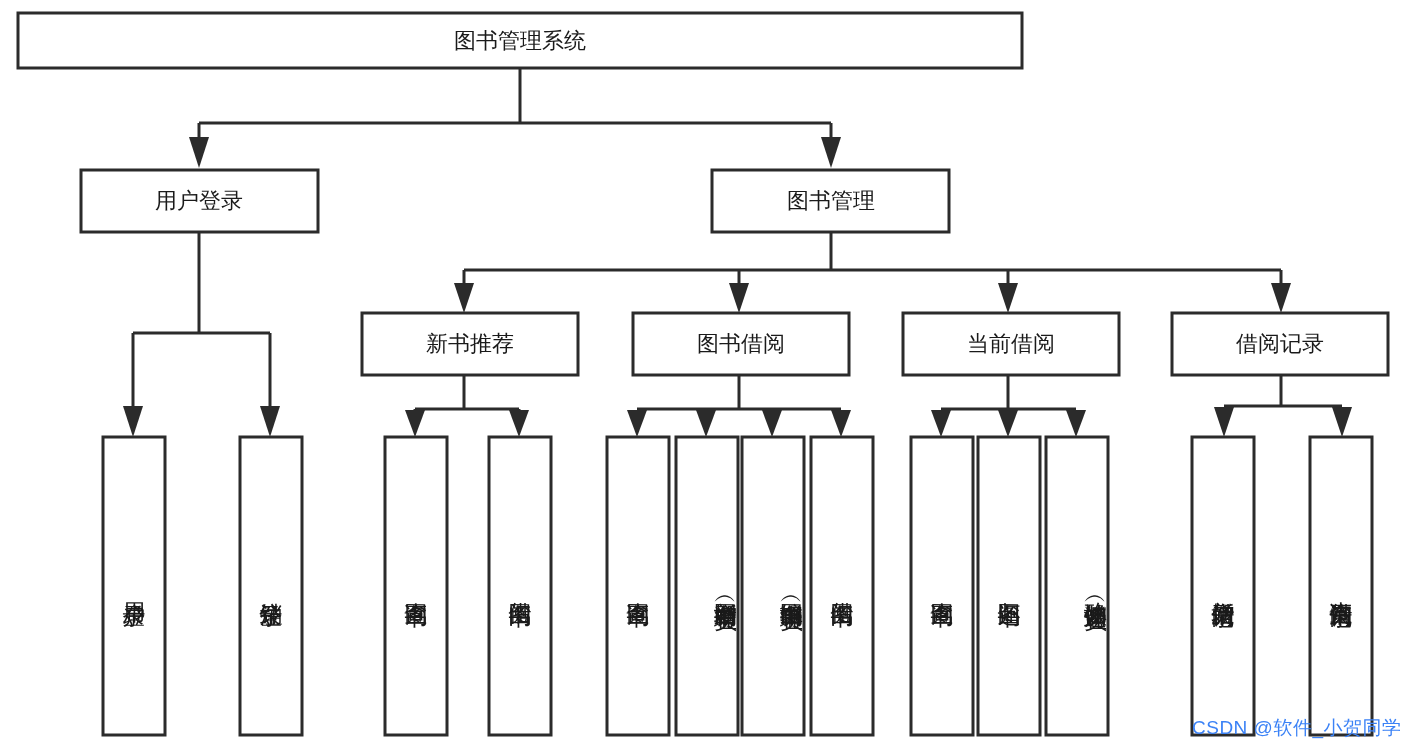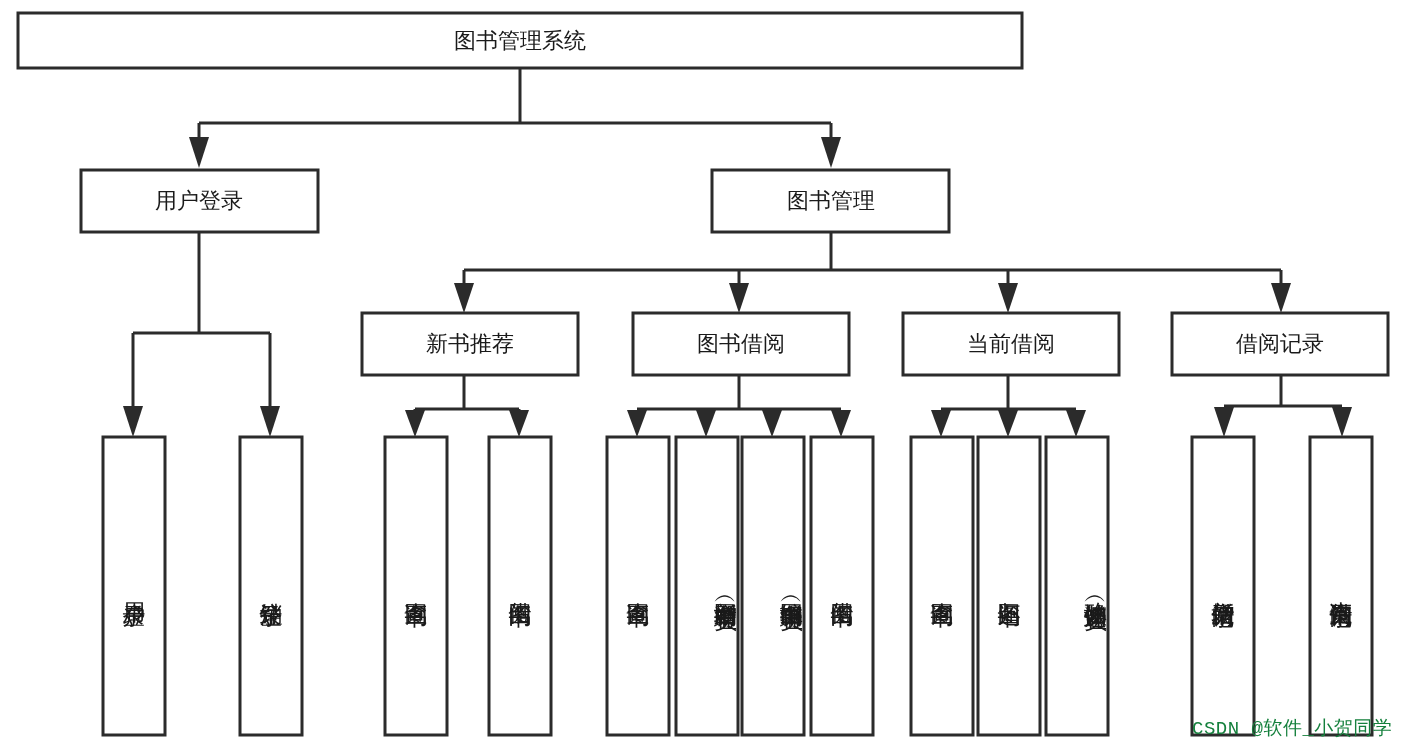--- a/index.html
+++ b/index.html
@@ -62,23 +62,23 @@
     display: flex;
     align-items: flex-start;
     justify-content: center;
     pointer-events: none;
   }
   .leaf-label-v.center-v {
     align-items: center;
   }
   .watermark {
     position: absolute;
-    font-family: Liberation Mono, monospace;
+    font-family: Liberation Sans, sans-serif;
     font-size: 19px;
-    color: #15803d;
+    color: #3b82f6;
     white-space: nowrap;
     letter-spacing: 0.5px;
   }
 </style>
 </head>
 <body>
 
 <div id="diagram-root">
 
   <svg id="flow" viewBox="0 0 1405 747">

